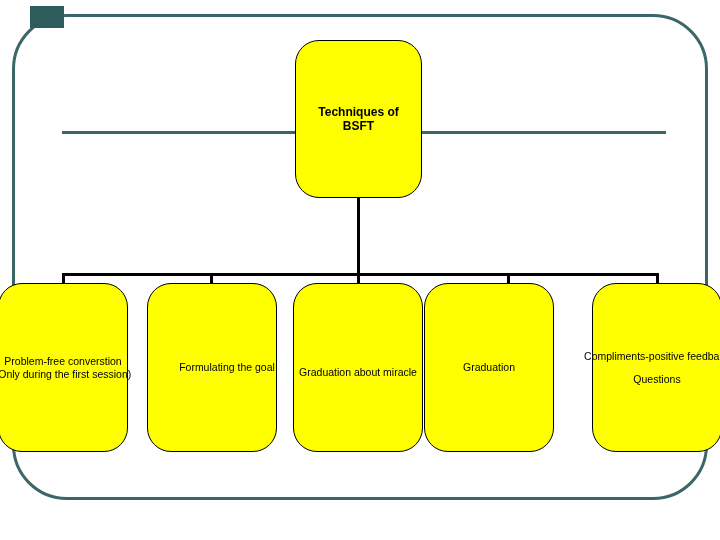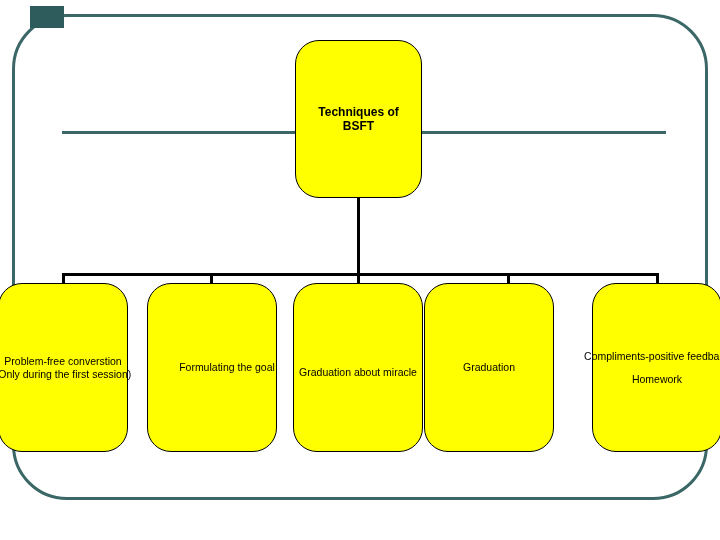--- a/index.html
+++ b/index.html
@@ -119,14 +119,14 @@
   <div class="line">Graduation about miracle</div>
 </div>
 
 <div class="shape child-box cb-4">
   <div class="line">Graduation</div>
 </div>
 
 <div class="shape child-box cb-5">
   <div class="line">Compliments-positive feedback</div>
   <div class="line gap"></div>
-  <div class="line">Homework</div>
+  <div class="line">Questions</div>
 </div>
 
 </body></html>

